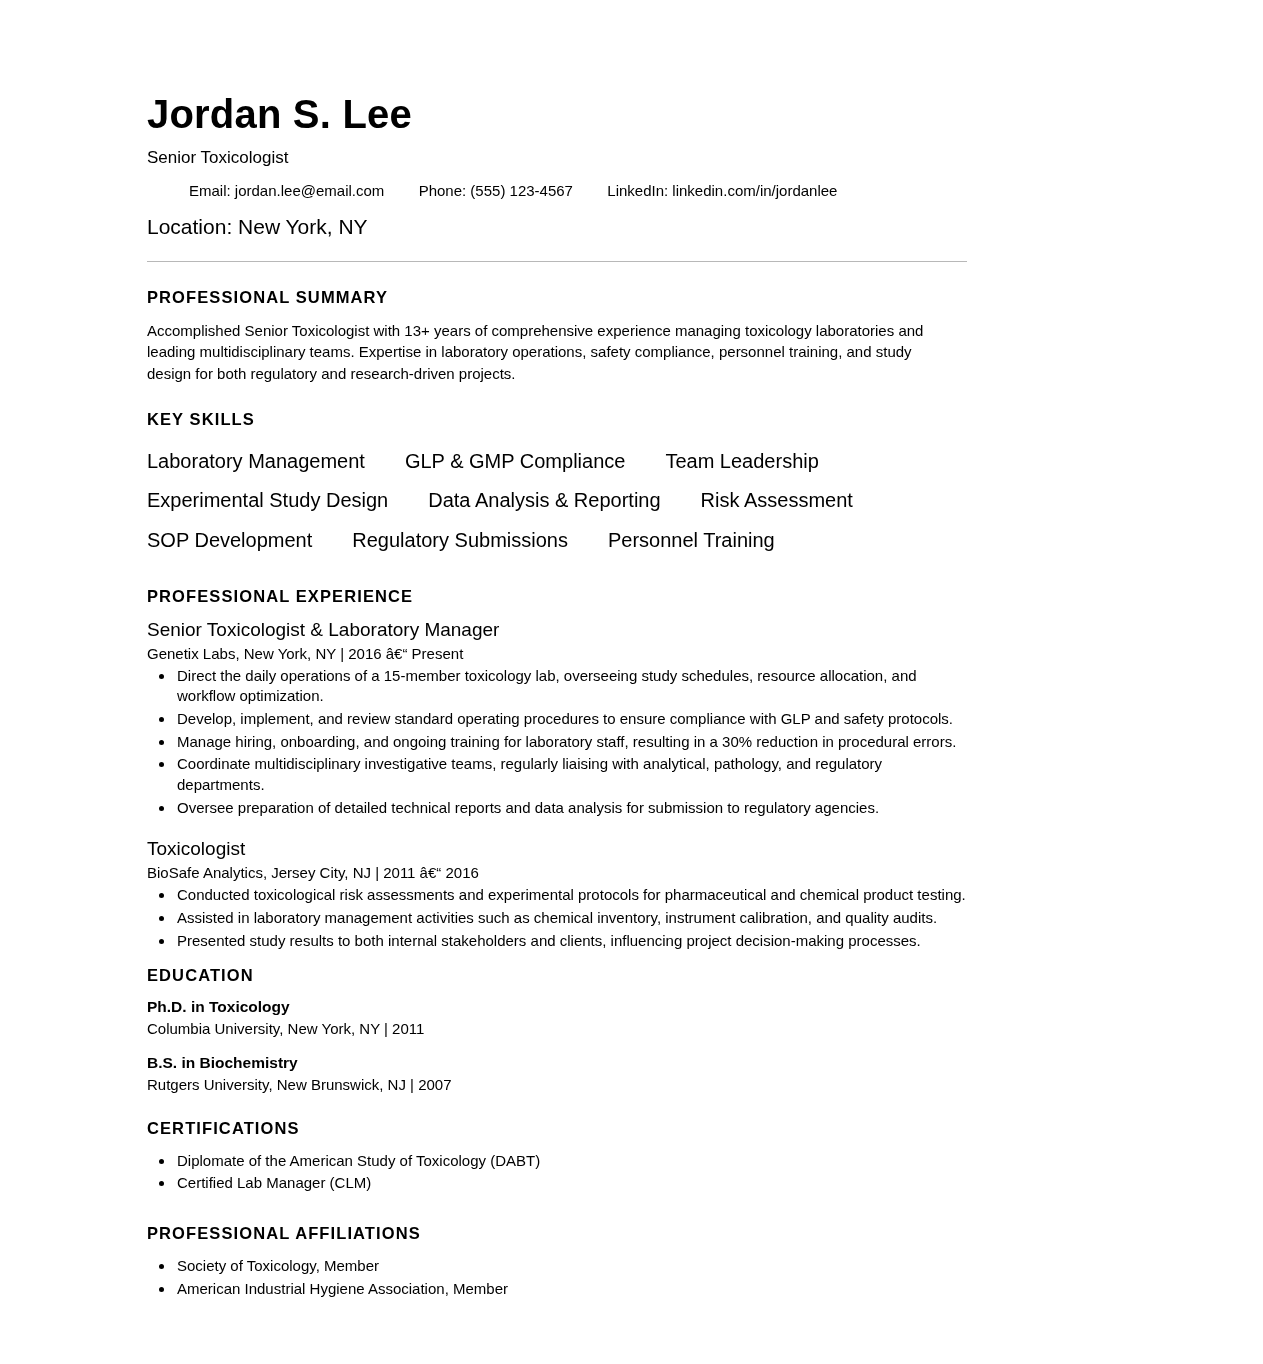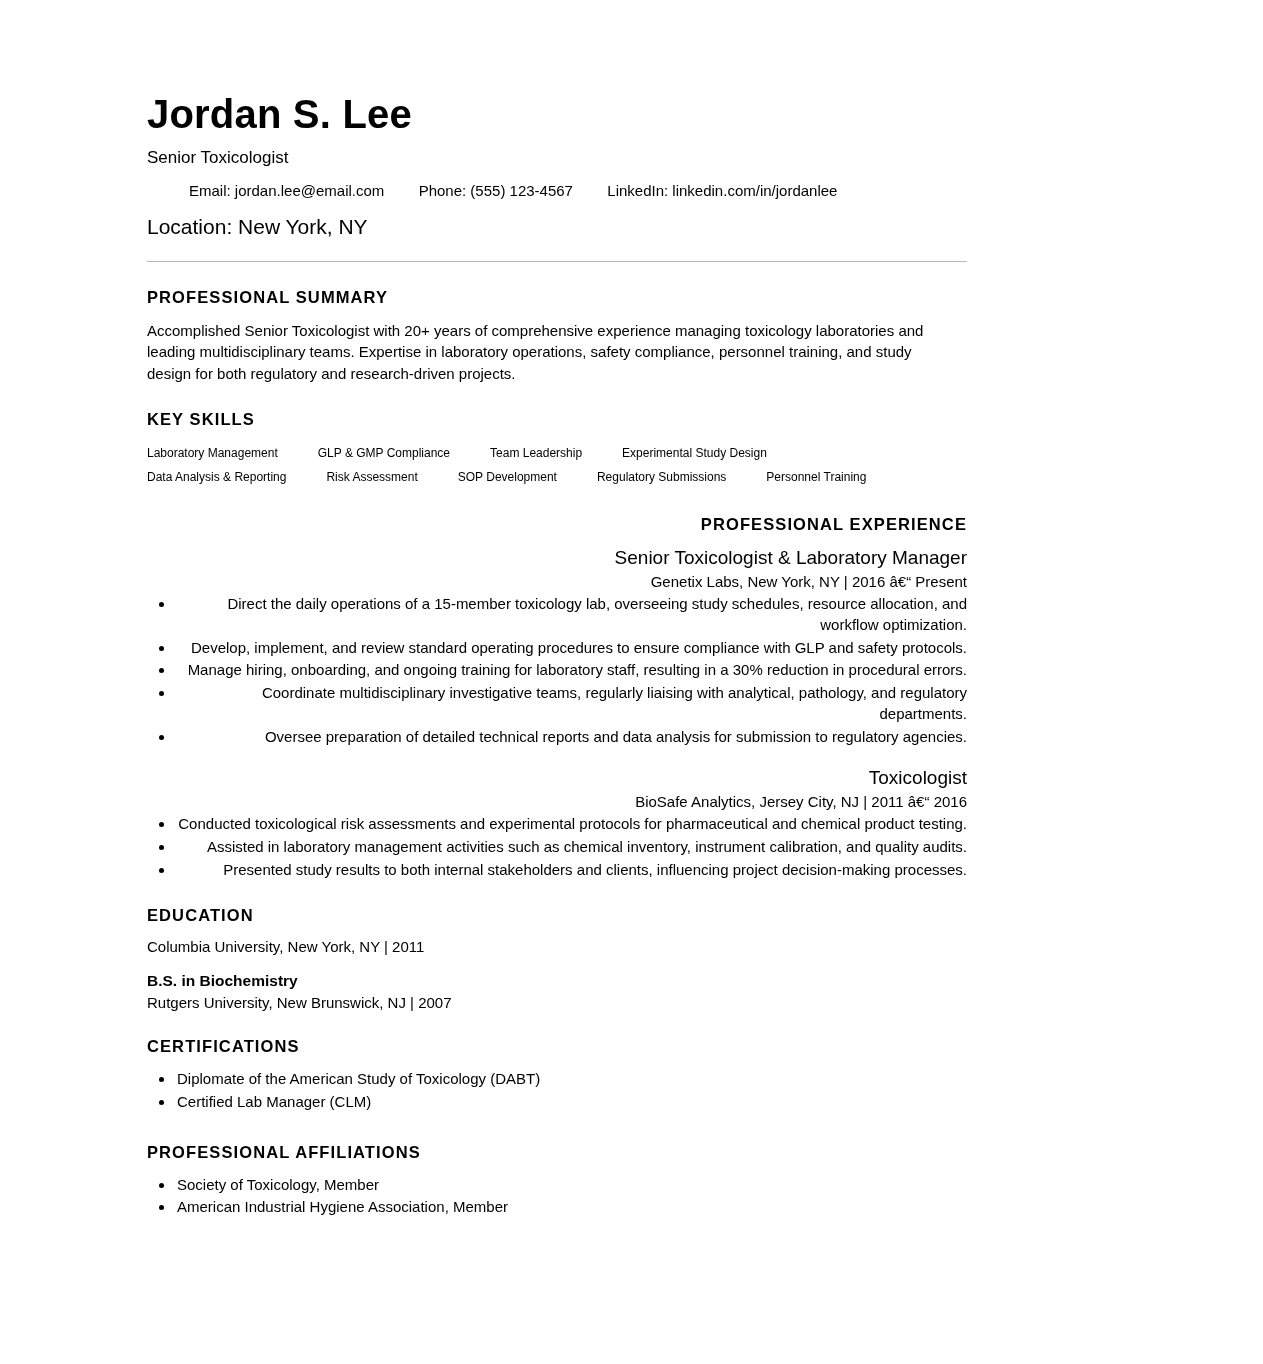--- a/index.html
+++ b/index.html
@@ -64,21 +64,21 @@
   .section-block {
     margin-bottom: 26px;
   }
   p.summary {
     font-size: 15px;
     line-height: 1.42;
     margin: 0;
     max-width: 800px;
   }
   .skills {
-    font-size: 12px;
+    font-size: 20px;
     line-height: 1.98;
     max-width: 800px;
   }
   .skills span.skill {
     display: inline-block;
     margin-right: 40px;
     white-space: nowrap;
   }
   .job {
     margin-bottom: 20px;
@@ -114,21 +114,21 @@
   }
   .edu-degree {
     font-size: 15.5px;
     font-weight: bold;
     margin: 0 0 4px 0;
   }
   .edu-school {
     font-size: 15px;
     margin: 0;
   }
-  .exp-wrap { margin-bottom: 26px; text-align: right; }
+  .exp-wrap { margin-bottom: 14px; }
   .certs-block { margin-bottom: 30px; }
 </style>
 </head>
 <body>
 
 <div class="page">
   <div class="sheet">
 
     <h1 class="name">Jordan S. Lee</h1>
     <div class="title">Senior Toxicologist</div>
@@ -140,21 +140,21 @@
       <span class="gap"></span>
       <span>LinkedIn: linkedin.com/in/jordanlee</span>
     </div>
 
     <div class="contact-line-2">Location: New York, NY</div>
 
     <hr class="rule">
 
     <div class="section-block">
       <h2 class="section">PROFESSIONAL SUMMARY</h2>
-      <p class="summary">Accomplished Senior Toxicologist with 20+ years of comprehensive experience managing toxicology laboratories and leading multidisciplinary teams. Expertise in laboratory operations, safety compliance, personnel training, and study design for both regulatory and research-driven projects.</p>
+      <p class="summary">Accomplished Senior Toxicologist with 13+ years of comprehensive experience managing toxicology laboratories and leading multidisciplinary teams. Expertise in laboratory operations, safety compliance, personnel training, and study design for both regulatory and research-driven projects.</p>
     </div>
 
     <div class="section-block">
       <h2 class="section">KEY SKILLS</h2>
       <div class="skills">
         <span class="skill">Laboratory Management</span><span class="skill">GLP &amp; GMP Compliance</span><span class="skill">Team Leadership</span><span class="skill">Experimental Study Design</span><span class="skill">Data Analysis &amp; Reporting</span><span class="skill">Risk Assessment</span><span class="skill">SOP Development</span><span class="skill">Regulatory Submissions</span><span class="skill">Personnel Training</span>
       </div>
     </div>
 
     <div class="exp-wrap">
@@ -179,20 +179,21 @@
           <li>Conducted toxicological risk assessments and experimental protocols for pharmaceutical and chemical product testing.</li>
           <li>Assisted in laboratory management activities such as chemical inventory, instrument calibration, and quality audits.</li>
           <li>Presented study results to both internal stakeholders and clients, influencing project decision-making processes.</li>
         </ul>
       </div>
     </div>
 
     <div class="section-block">
       <h2 class="section">EDUCATION</h2>
       <div class="edu-item">
+        <div class="edu-degree">Ph.D. in Toxicology</div>
         <div class="edu-school">Columbia University, New York, NY | 2011</div>
       </div>
       <div class="edu-item">
         <div class="edu-degree">B.S. in Biochemistry</div>
         <div class="edu-school">Rutgers University, New Brunswick, NJ | 2007</div>
       </div>
     </div>
 
     <div class="certs-block">
       <h2 class="section">CERTIFICATIONS</h2>

